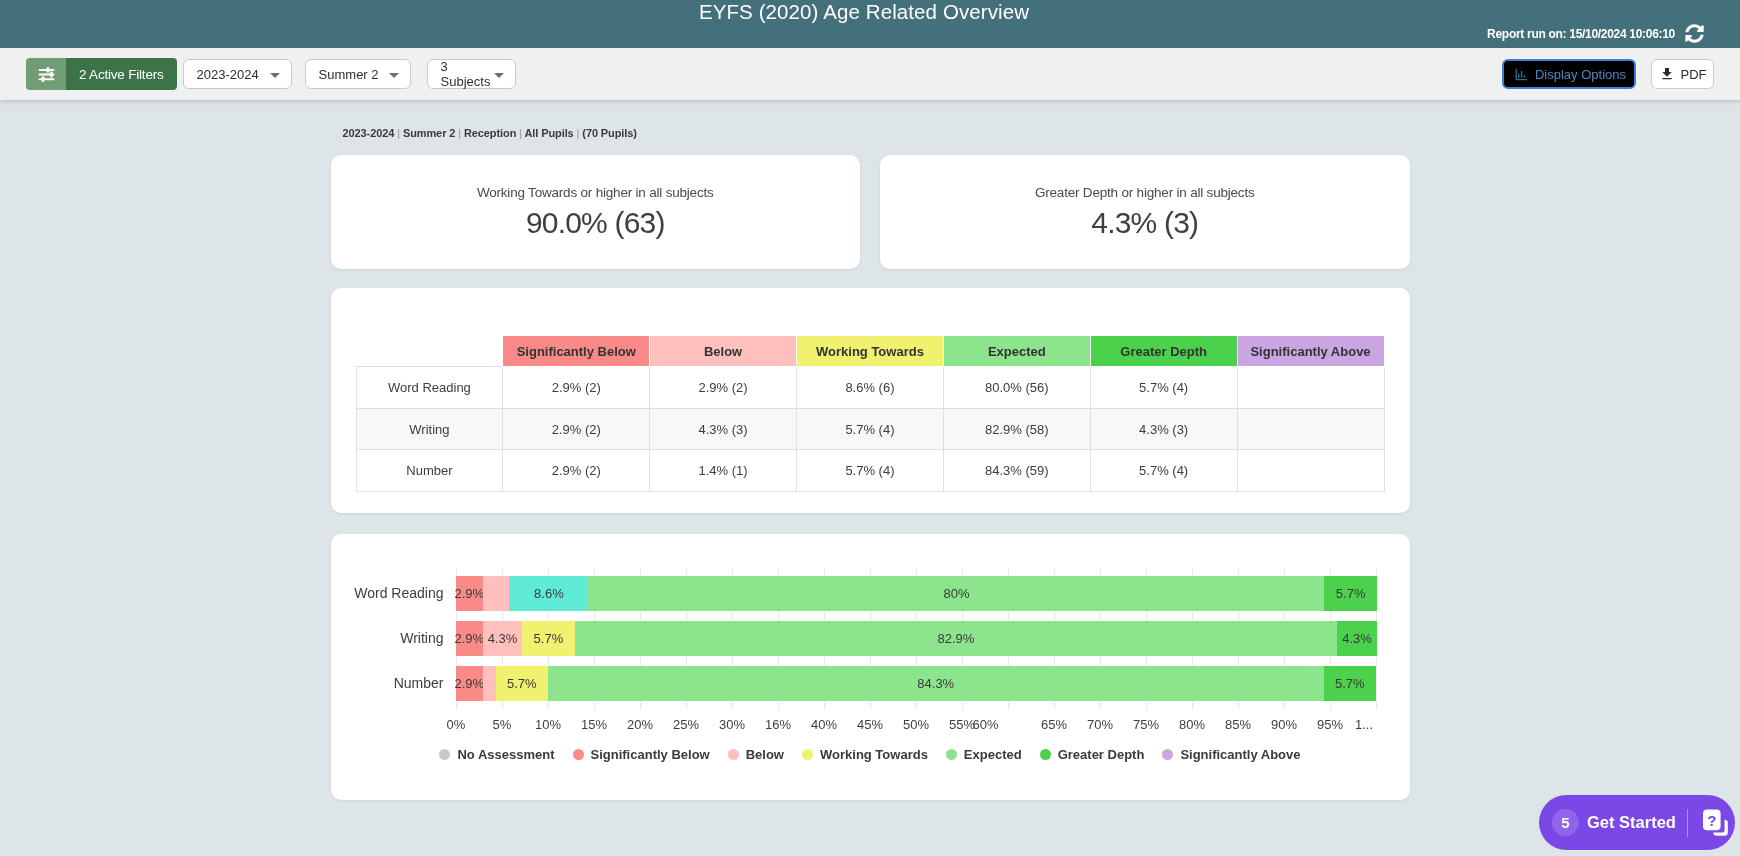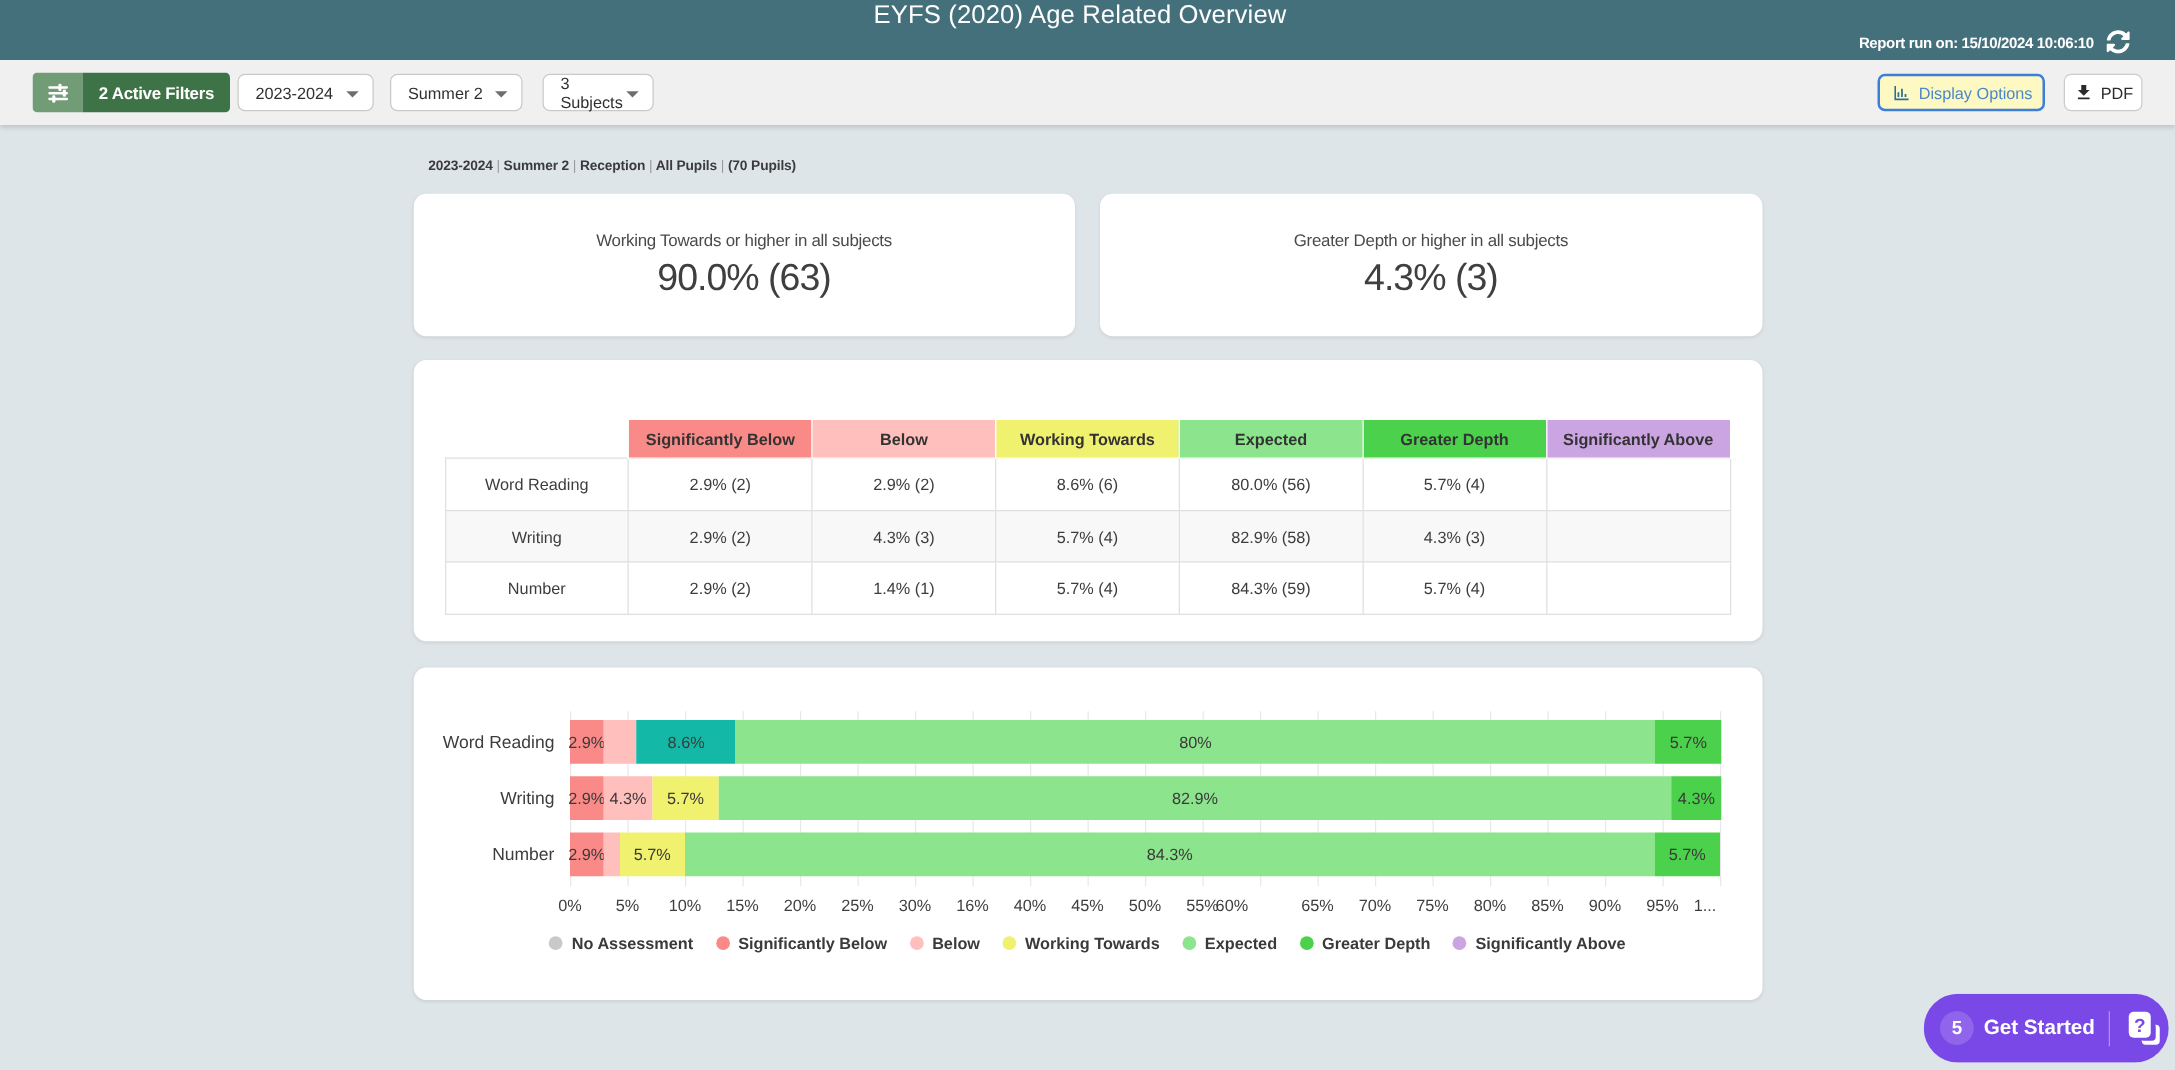--- a/index.html
+++ b/index.html
@@ -8,25 +8,25 @@
 
 .topbar { height:48px; background:#44707c; display:flex; align-items:center; padding:0 36px 0 24px;flex-direction:column; }
 .topbar h1 { color:#fff; font-size:20.5px; font-weight:400; letter-spacing:0.1px; }
 .topbar .right { margin-left:auto; display:flex; align-items:center; gap:10px; }
 .topbar .runon { color:#fff; font-size:12px; font-weight:700; letter-spacing:-0.3px; }
 
 
 .toolbar { height:52px; background:#f0f0f1; display:flex; align-items:center; padding:0 26px; box-shadow:0 2px 4px rgba(0,0,0,0.15); position:relative; z-index:5; }
 .filterbtn { display:flex; height:32px; border-radius:4px; overflow:hidden; }
 .filterbtn .iconseg { width:40px; background:#729c76; display:flex; align-items:center; justify-content:center; }
-.filterbtn .textseg { background:#3e7347; color:#fff; font-size:13.5px; font-weight:700; display:flex; align-items:center; padding:4px 13px; letter-spacing:-0.2px; }
+.filterbtn .textseg { background:#3e7347; color:#fff; font-size:13.5px; font-weight:400; display:flex; align-items:center; padding:4px 13px; letter-spacing:-0.2px; }
 .dd { height:30px; background:#fff; border:1px solid #c9c9c9; border-radius:6px; display:flex; align-items:center; justify-content:space-between; padding:0 11px 0 13px; font-size:13px; color:#2f2f2f; }
 .dd .caret { width:0; height:0; border-left:5px solid transparent; border-right:5px solid transparent; border-top:5px solid #6e6e6e; margin-top:2px; }
 .toolbar .rightgrp { margin-left:auto; display:flex; align-items:center; }
-.btn-display { height:30px; border:2px solid #3d7edb; border-radius:6px; background:#fef9c3; color:#4a88c7; font-size:13px; display:flex; align-items:center; gap:6px; padding:0 8px; }
+.btn-display { height:30px; border:2px solid #3d7edb; border-radius:6px; background:#000000; color:#4a88c7; font-size:13px; display:flex; align-items:center; gap:6px; padding:0 8px; }
 .btn-pdf { height:30px; width:63px; border:1px solid #ccc; border-radius:6px; background:#fff; color:#2b2b2b; font-size:13px; display:flex; align-items:center; justify-content:center; gap:6px; margin-left:15px; }
 
 
 .content { width:1079px; margin:0 auto; }
 .breadcrumb { padding:27px 12px 0; font-size:11px; font-weight:700; color:#3b3b3b; letter-spacing:-0.1px; }
 .breadcrumb .sep { color:#999; font-weight:400; }
 
 .cardrow { display:flex; gap:20px; margin-top:16px; }
 .statcard { width:529.5px; height:114px; background:#fff; border-radius:10px; box-shadow:0 1px 3px rgba(0,0,0,0.08); display:flex; flex-direction:column; align-items:center; padding-top:30px; }
 .statcard .lbl { font-size:13.5px; color:#4a4a4a; letter-spacing:-0.2px; }
@@ -193,21 +193,21 @@
       <div class="gridline" style="left:769.5px"></div>
       <div class="gridline" style="left:815.5px"></div>
       <div class="gridline" style="left:861.5px"></div>
       <div class="gridline" style="left:907.5px"></div>
       <div class="gridline" style="left:953.5px"></div>
       <div class="gridline" style="left:999.5px"></div>
       <div class="gridline" style="left:1045.5px"></div>
       <div class="bar-row" style="top:42px">
         <div class="seg" style="background:#fa8a87;width:26.679999999999996px">2.9%</div>
         <div class="seg" style="background:#ffbfbc;width:26.679999999999996px"></div>
-        <div class="seg" style="background:#14b8a6;width:79.11999999999999px">8.6%</div>
+        <div class="seg" style="background:#5eead4;width:79.11999999999999px">8.6%</div>
         <div class="seg" style="background:#8ce48c;width:736px">80%</div>
         <div class="seg" style="background:#4bd14b;width:52.44px">5.7%</div>
       </div>
       <div class="bar-label" style="top:51px">Word Reading</div>
       <div class="bar-row" style="top:87px">
         <div class="seg" style="background:#fa8a87;width:26.679999999999996px">2.9%</div>
         <div class="seg" style="background:#ffbfbc;width:39.559999999999995px">4.3%</div>
         <div class="seg" style="background:#f1f170;width:52.44px">5.7%</div>
         <div class="seg" style="background:#8ce48c;width:762.68px">82.9%</div>
         <div class="seg" style="background:#4bd14b;width:39.559999999999995px">4.3%</div>

